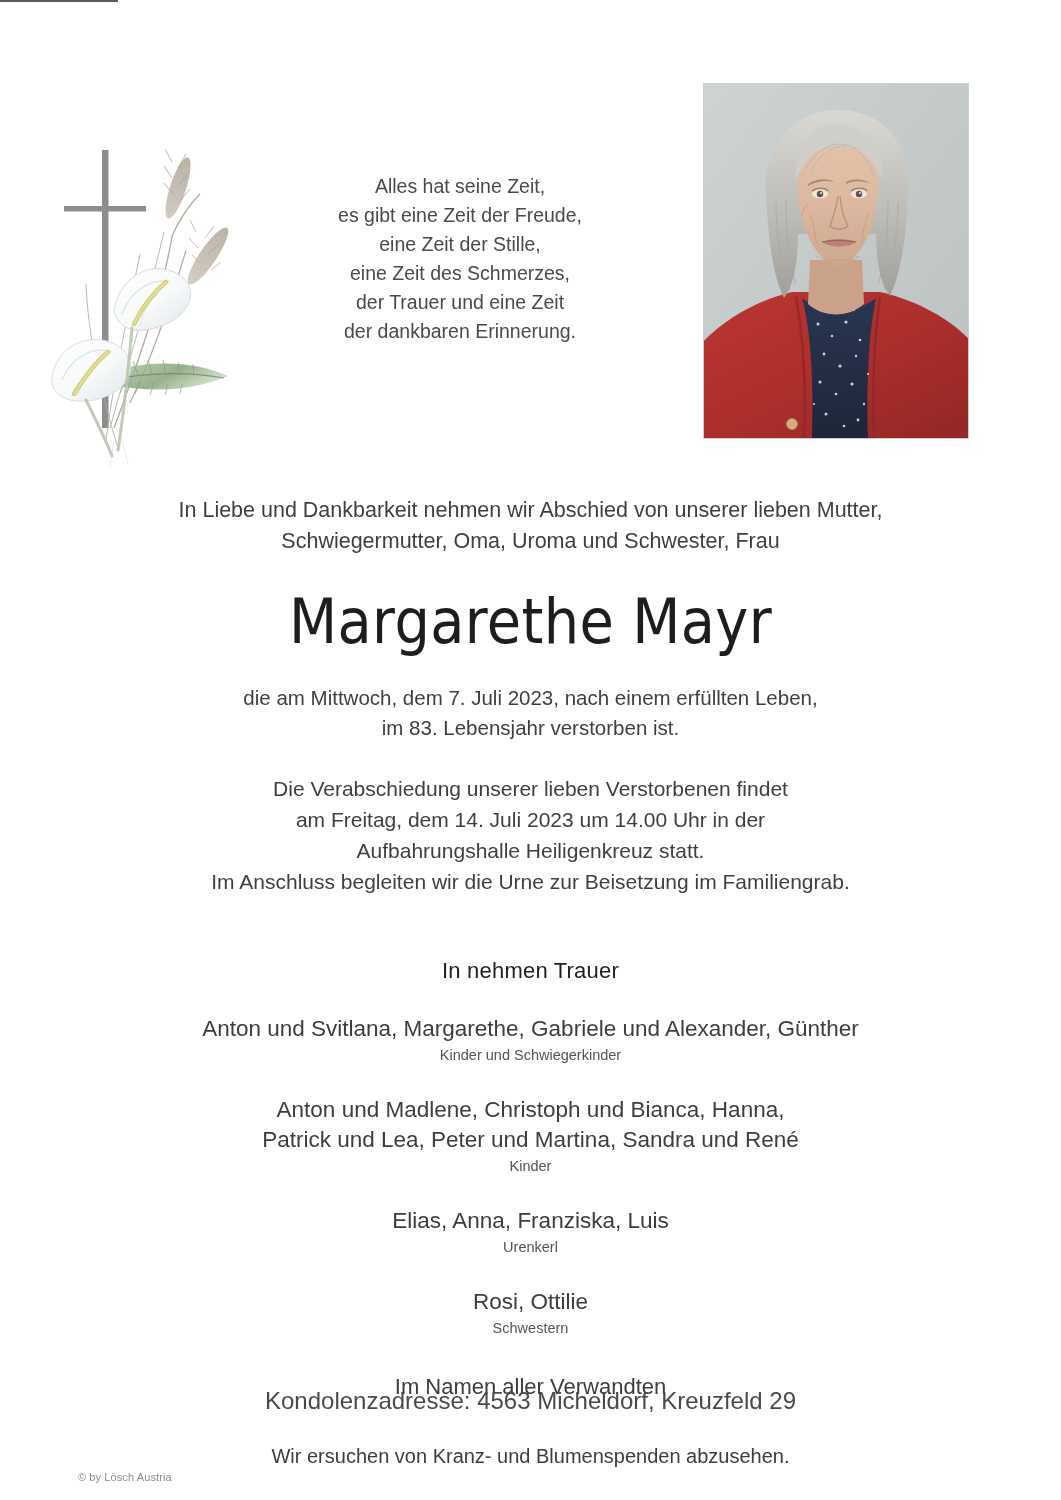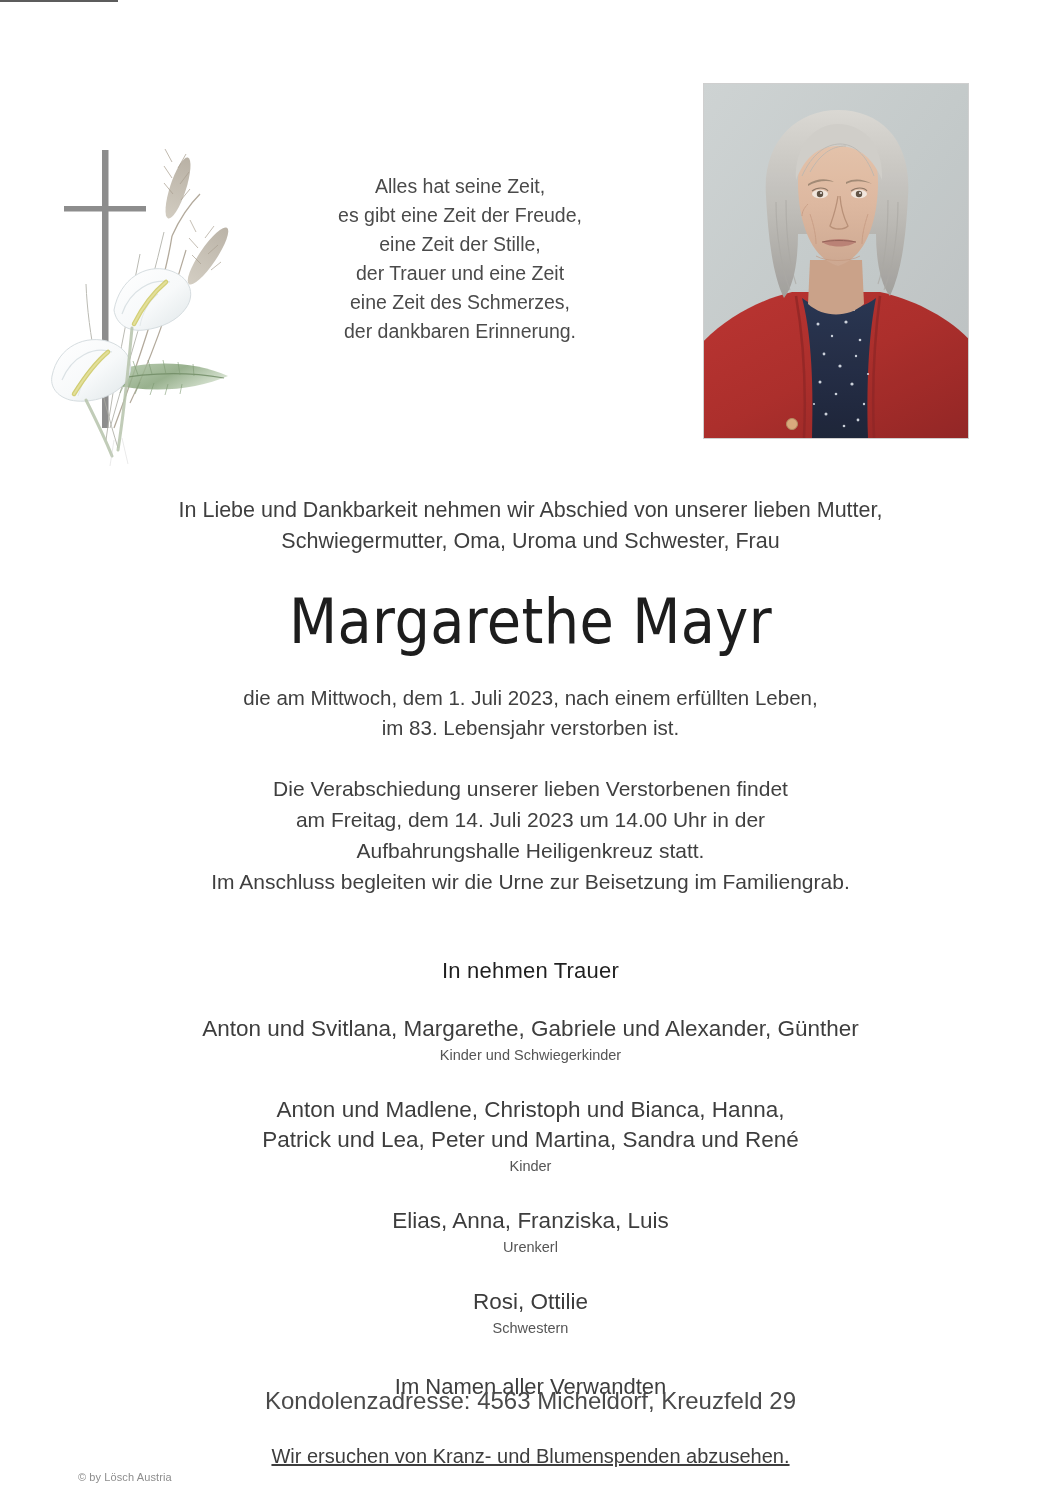--- a/index.html
+++ b/index.html
@@ -146,21 +146,20 @@
   .condolence {
     font-size: 24px;
     line-height: 26px;
     color: #4a4a4a;
   }
   .request {
     margin-top: 28px;
     font-size: 20px;
     line-height: 28px;
     color: #3d3d3d;
-    text-decoration: underline;
   }
   .copyright {
     position: absolute;
     left: 78px;
     top: 1471px;
     font-size: 11px;
     color: #8d8d8d;
     letter-spacing: .1px;
   }
 </style>
@@ -384,35 +383,35 @@
       </g>
 
       <rect width="264" height="354" fill="#ffffff" opacity=".03"></rect>
     </svg>
   </div>
 
   <div class="poem">
     <div>Alles hat seine Zeit,</div>
     <div>es gibt eine Zeit der Freude,</div>
     <div>eine Zeit der Stille,</div>
+    <div>eine Zeit des Schmerzes,</div>
     <div>der Trauer und eine Zeit</div>
-    <div>eine Zeit des Schmerzes,</div>
     <div>der dankbaren Erinnerung.</div>
   </div>
 
   <div class="body-block">
     <div class="intro">
       <div>In Liebe und Dankbarkeit nehmen wir Abschied von unserer lieben Mutter,</div>
       <div>Schwiegermutter, Oma, Uroma und Schwester, Frau</div>
     </div>
 
     <div class="name">Margarethe Mayr</div>
 
     <div class="death-line">
-      <div>die am Mittwoch, dem 1. Juli 2023, nach einem erfüllten Leben,</div>
+      <div>die am Mittwoch, dem 7. Juli 2023, nach einem erfüllten Leben,</div>
       <div>im 83. Lebensjahr verstorben ist.</div>
     </div>
 
     <div class="funeral">
       <div>Die Verabschiedung unserer lieben Verstorbenen findet</div>
       <div>am Freitag, dem 14. Juli 2023 um 14.00 Uhr in der</div>
       <div>Aufbahrungshalle Heiligenkreuz statt.</div>
       <div>Im Anschluss begleiten wir die Urne zur Beisetzung im Familiengrab.</div>
     </div>
   </div>

